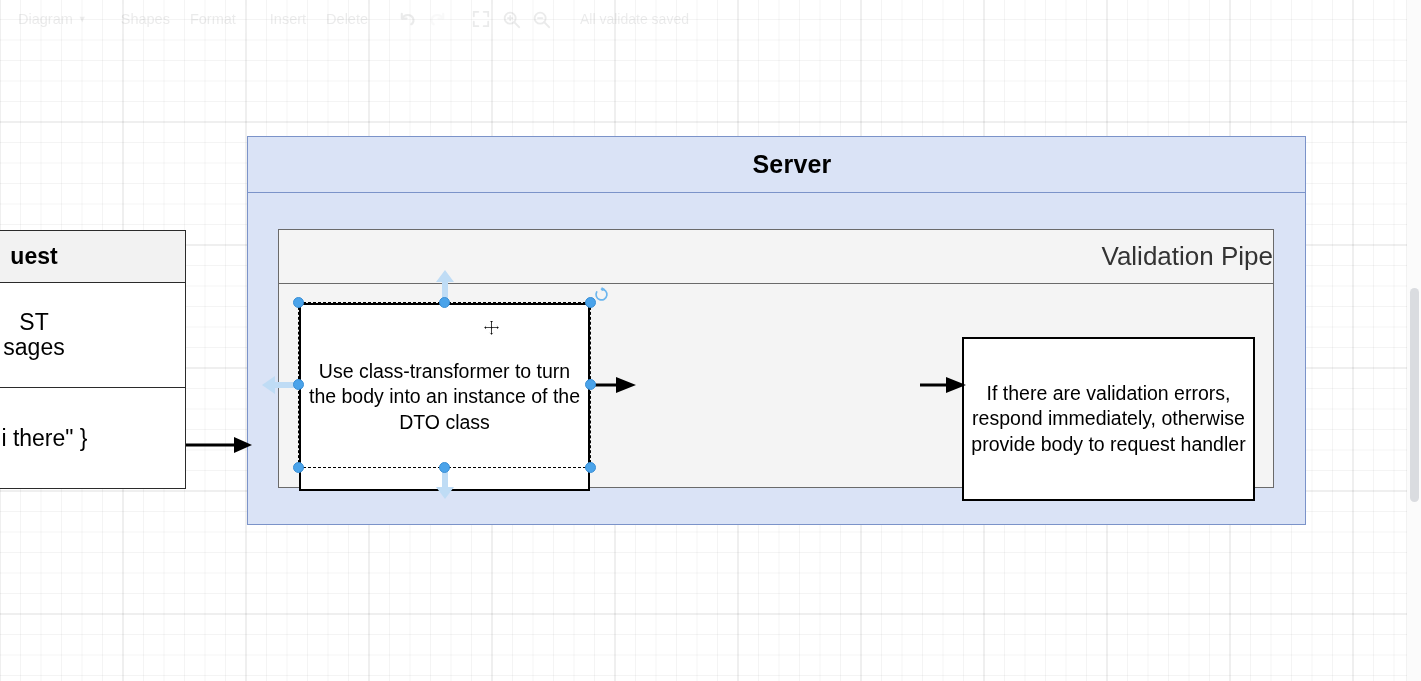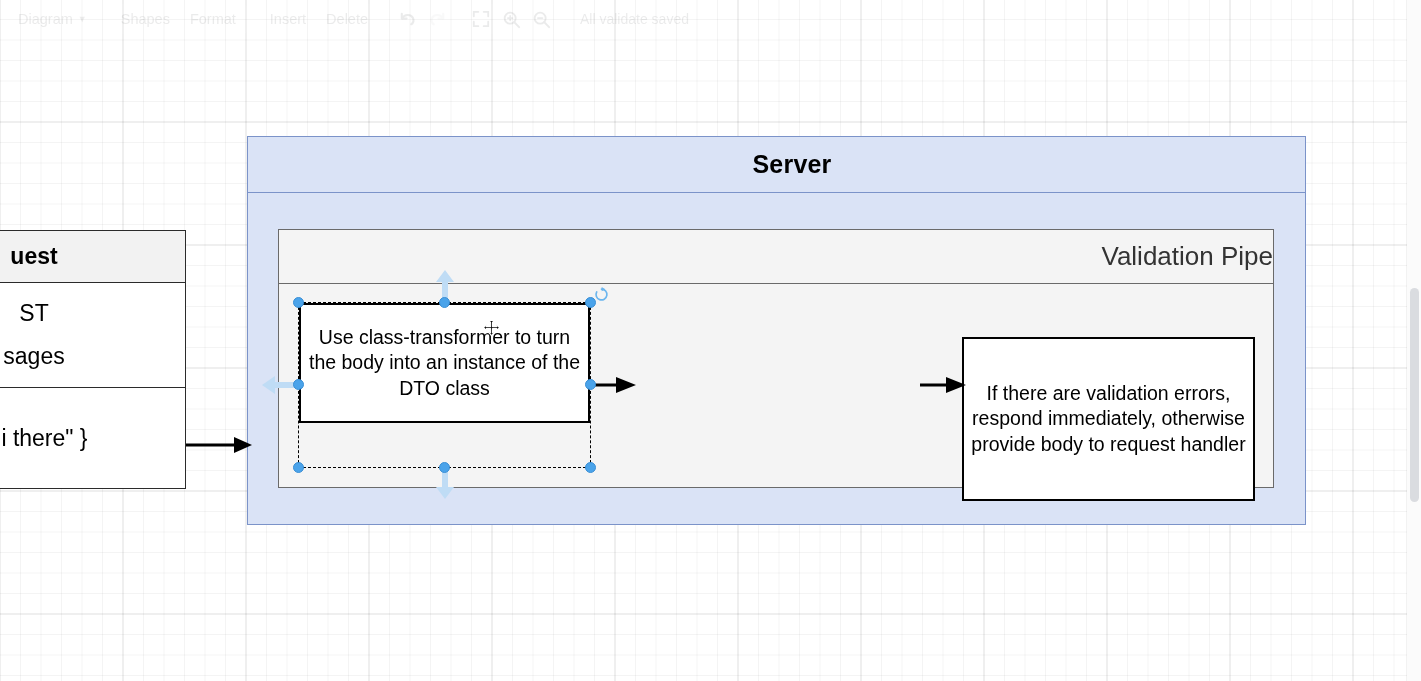--- a/index.html
+++ b/index.html
@@ -153,21 +153,21 @@
     text-align: center;
     box-sizing: border-box;
   }
   .proc-text {
     font-size: 19.5px;
     line-height: 25.5px;
     color: #000000;
     padding: 0 4px;
   }
 
-  #proc-1 { left: 299px; top: 303px; width: 291px; height: 120px; border-color:#000; }
+  #proc-1 { left: 299px; top: 303px; width: 291px; height: 188px; border-color:#000; }
   #proc-2 { left: 631px; top: 303px; width: 291px; height: 164px; }
   #proc-3 { left: 962px; top: 303px; width: 293px; height: 164px; margin-top: 34px; }
 
   
   #selection {
     position: absolute;
     left: 298px; top: 302px;
     width: 293px; height: 166px;
     border: 1.5px dashed #000000;
     box-sizing: border-box;
@@ -246,21 +246,21 @@
     height: 105px;
     border-bottom: 1.5px solid #2b2b2b;
     box-sizing: border-box;
     display: flex;
     align-items: center;
     justify-content: center;
     text-align: center;
   }
   #request-mid-text {
     font-size: 23px;
-    line-height: 43px;
+    line-height: 25px;
     color: #000000;
   }
   #request-bottom {
     position: absolute;
     left: 0; top: 157px;
     width: 100%;
     height: 100px;
     display: flex;
     align-items: center;
     justify-content: center;

